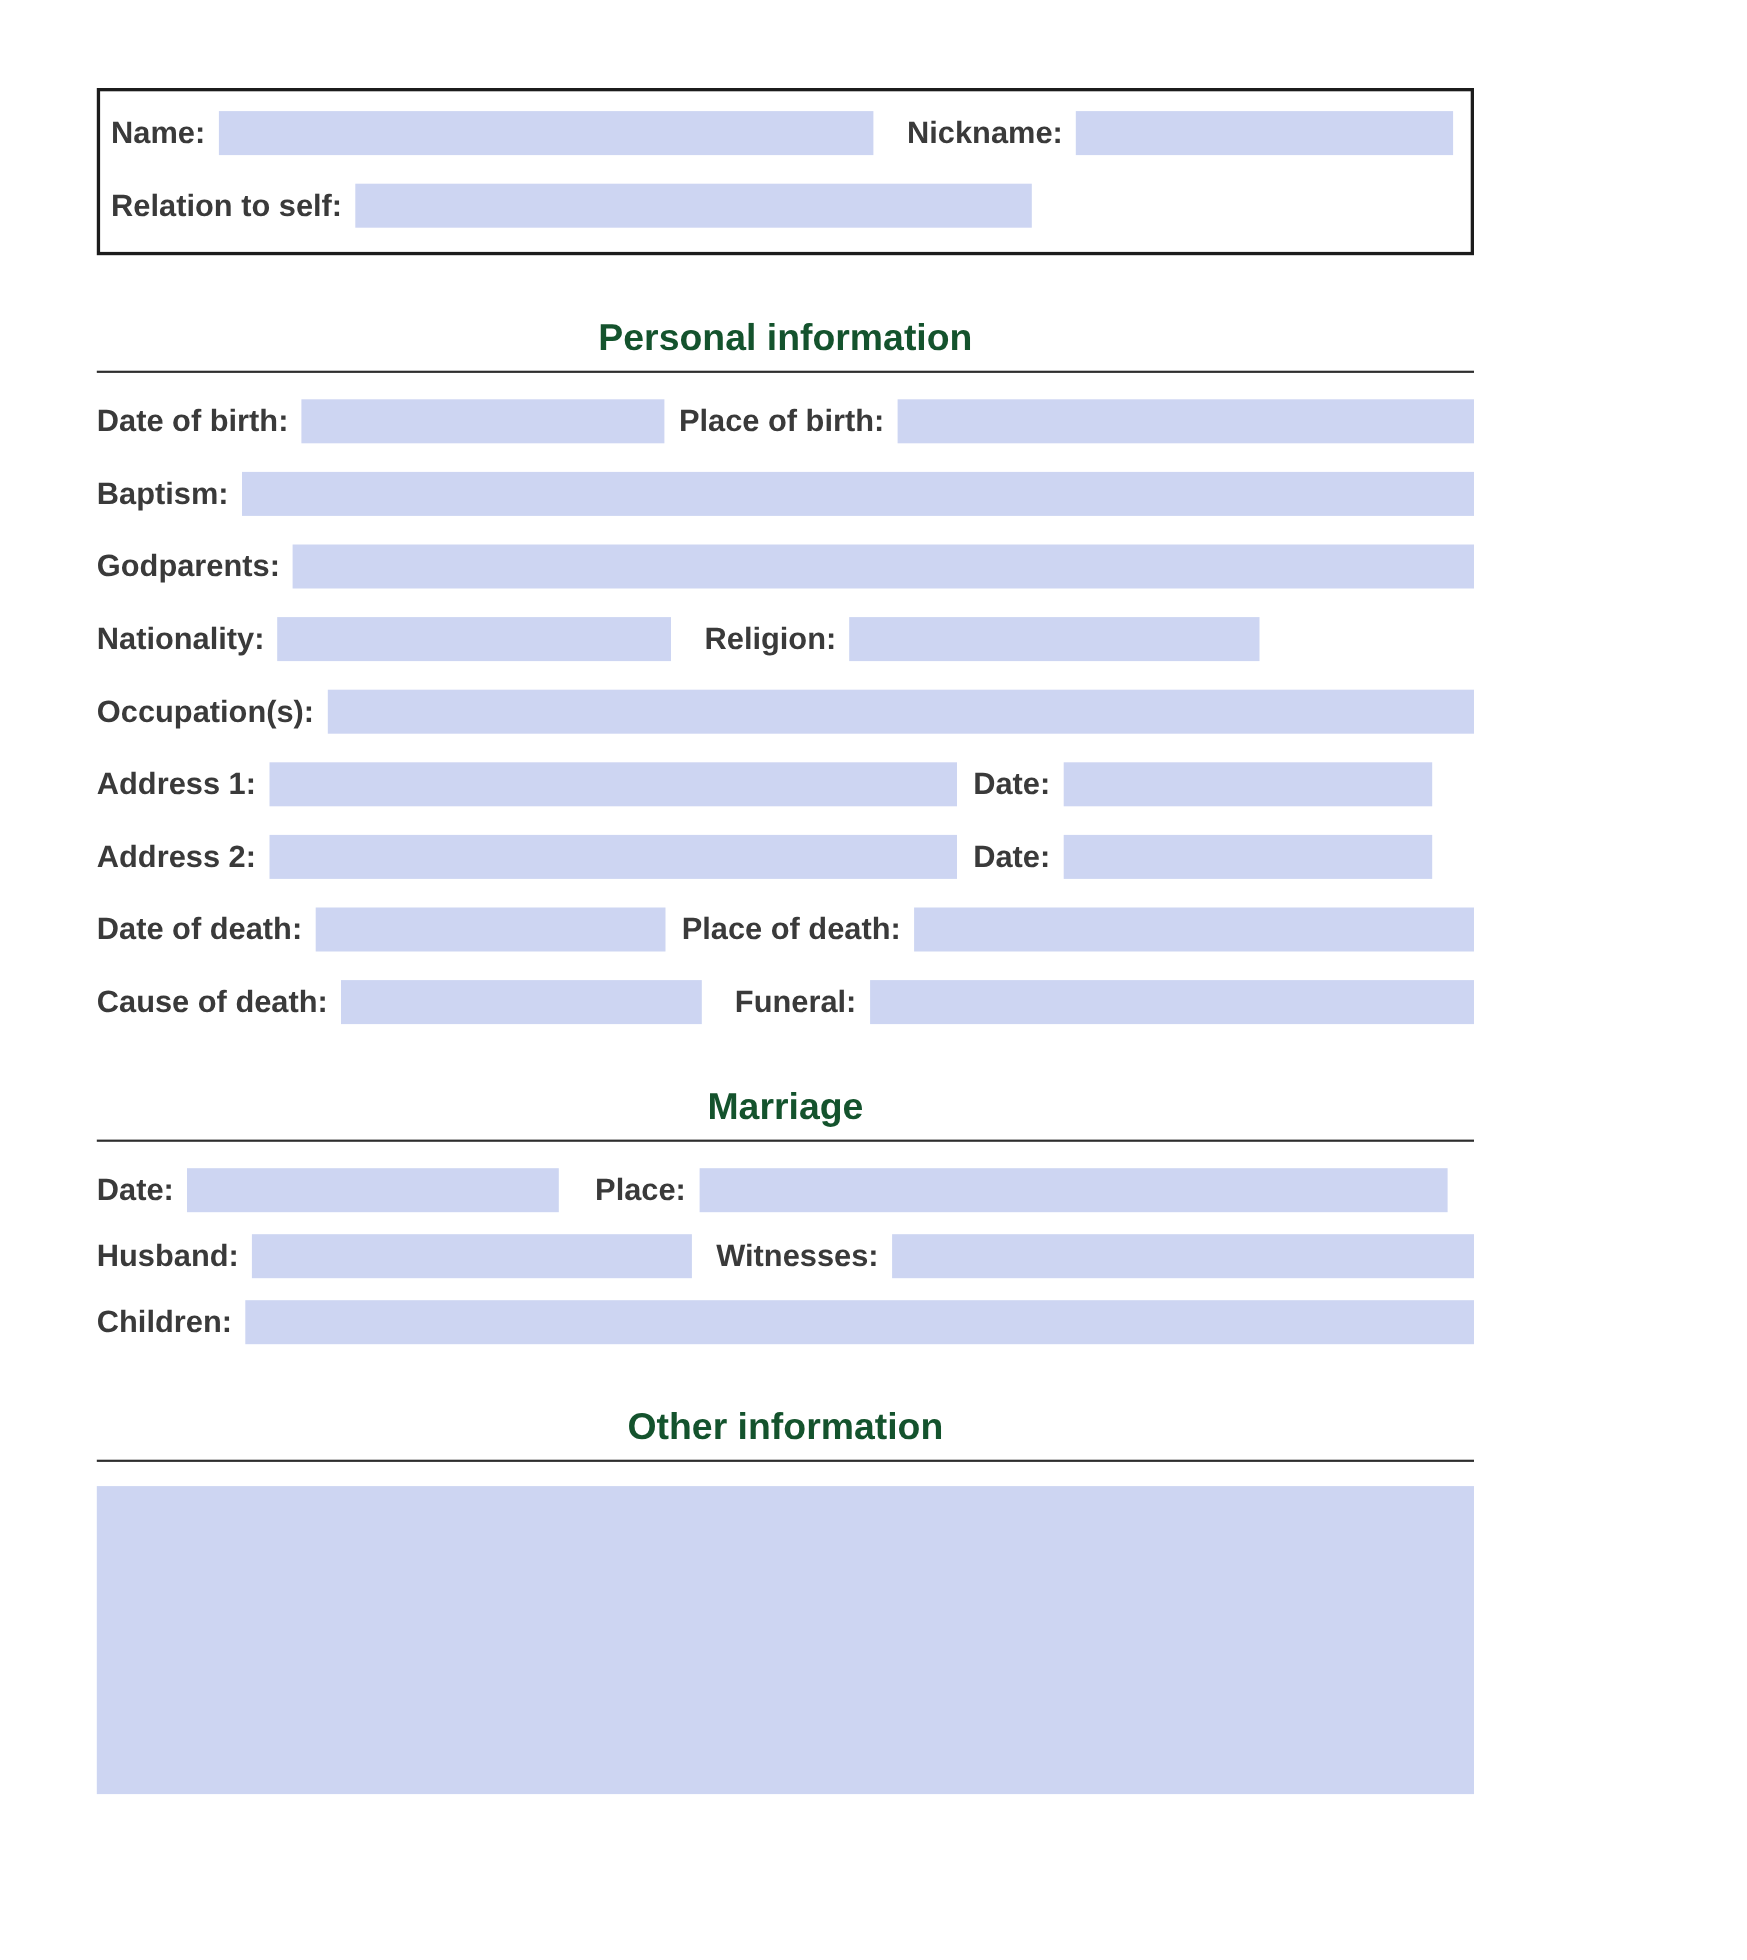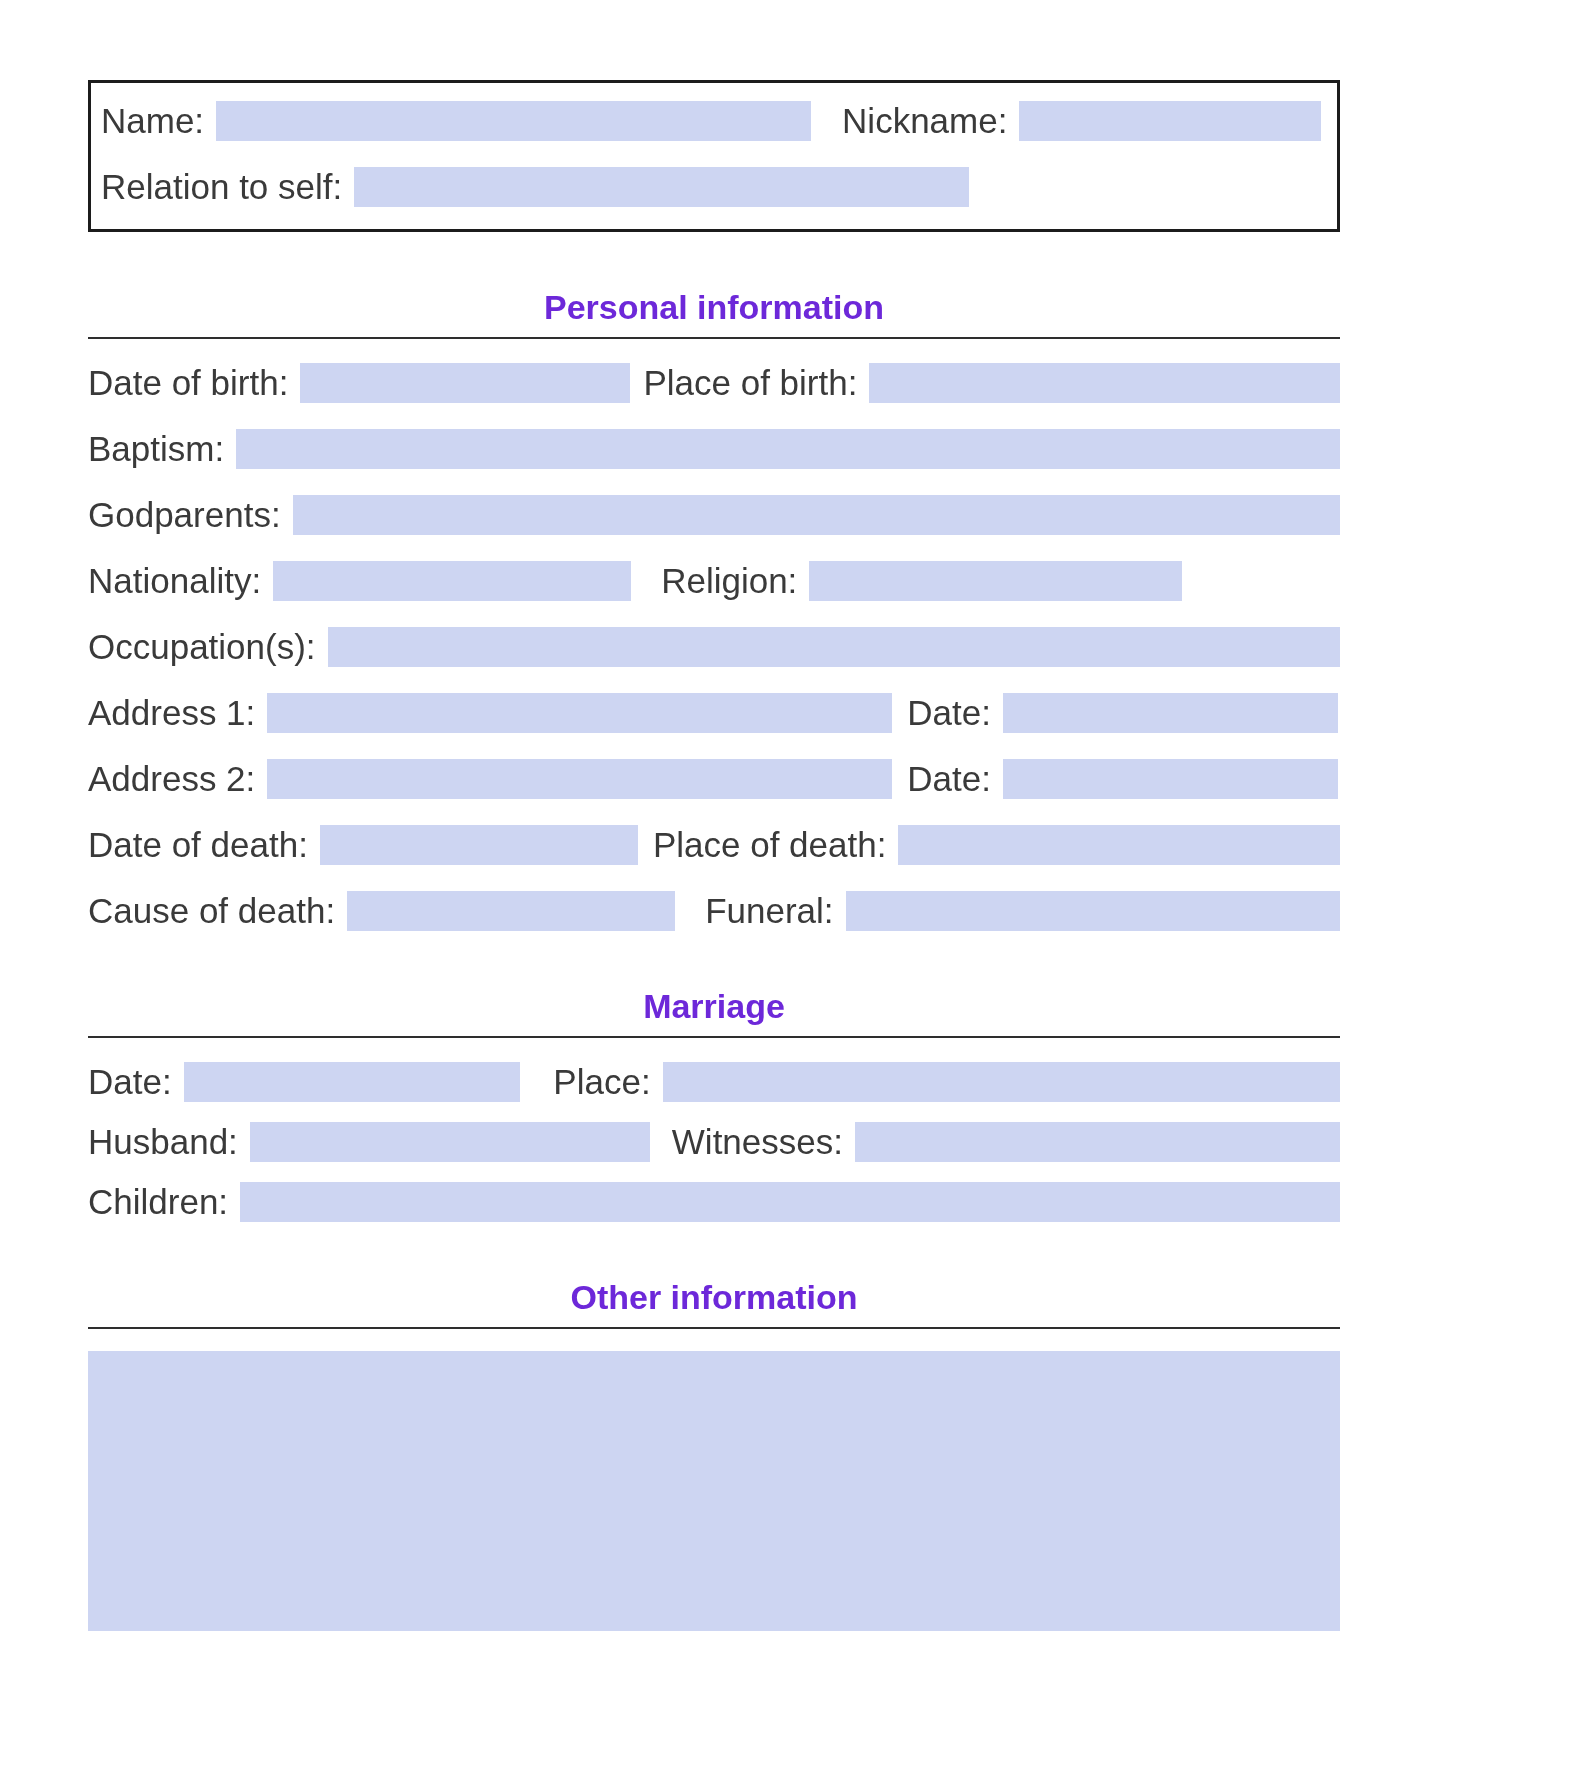--- a/index.html
+++ b/index.html
@@ -27,38 +27,38 @@
     border:3px solid #1c1c1c;
     padding:18px 10px 22px 10px;
   }
   .row{
     display:flex;
     align-items:center;
     margin-bottom:26px;
   }
   .row:last-child{margin-bottom:0;}
   .lbl{
-    font-weight:400;
-    font-size:35px;
+    font-weight:700;
+    font-size:28px;
     color:var(--text);
     white-space:nowrap;
     margin-right:12px;
     line-height:40px;
   }
   .field{
     height:40px;
     background:var(--field);
   }
   .grow{flex:1;}
   
   .section-title{
     text-align:center;
     font-weight:700;
     font-size:34px;
-    color:#6d28d9;
+    color:#14532d;
     margin:56px 0 0 0;
   }
   .divider{
     border:none;
     border-top:2px solid var(--line);
     margin:10px 0 0 0;
   }
   .rows{
     margin-top:24px;
   }

